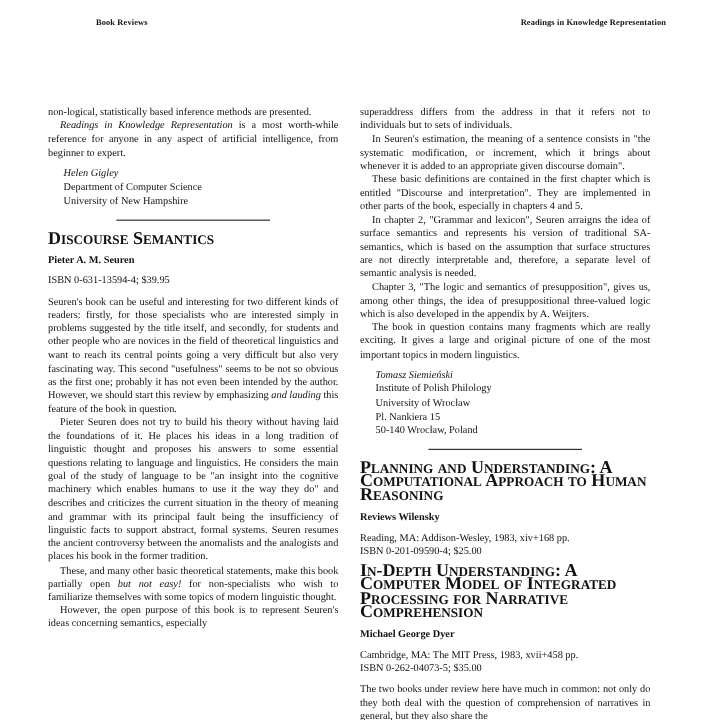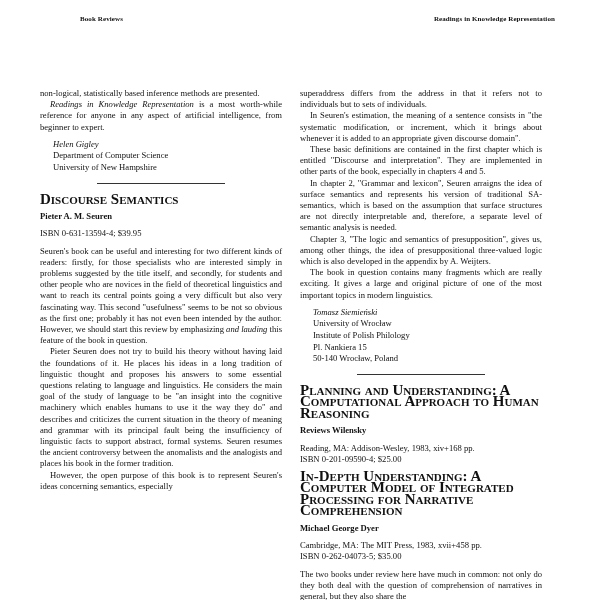--- a/index.html
+++ b/index.html
@@ -38,35 +38,36 @@
     <div>University of New Hampshire</div>
   </div>
   <div class="rule"></div>
   <div class="title">Discourse Semantics</div>
   <div class="author">Pieter A. M. Seuren</div>
   <div class="pub">
     <div>ISBN 0-631-13594-4; $39.95</div>
   </div>
   <p><span>Seuren's book can be useful and interesting for two different kinds of readers: firstly, for those specialists who are interested simply in problems suggested by the title itself, and secondly, for students and other people who are novices in the field of theoretical linguistics and want to reach its central points going a very difficult but also very fascinating way. This second "usefulness" seems to be not so obvious as the first one; probably it has not even been intended by the author. However, we should start this review by emphasizing </span><em>and lauding</em><span> this feature of the book in question.</span></p>
   <p class="indent">Pieter Seuren does not try to build his theory without having laid the foundations of it. He places his ideas in a long tradition of linguistic thought and proposes his answers to some essential questions relating to language and linguistics. He considers the main goal of the study of language to be "an insight into the cognitive machinery which enables humans to use it the way they do" and describes and criticizes the current situation in the theory of meaning and grammar with its principal fault being the insufficiency of linguistic facts to support abstract, formal systems. Seuren resumes the ancient controversy between the anomalists and the analogists and places his book in the former tradition.</p>
+  <p class="indent"><span>These, and many other basic theoretical statements, make this book partially open </span><em>but not easy!</em><span> for non-specialists who wish to familiarize themselves with some topics of modern linguistic thought.</span></p>
   <p class="indent">However, the open purpose of this book is to represent Seuren's ideas concerning semantics, especially</p>
 </div>
 
 <div class="col col-right">
   <p>superaddress differs from the address in that it refers not to individuals but to sets of individuals.</p>
   <p class="indent">In Seuren's estimation, the meaning of a sentence consists in "the systematic modification, or increment, which it brings about whenever it is added to an appropriate given discourse domain".</p>
   <p class="indent">These basic definitions are contained in the first chapter which is entitled "Discourse and interpretation". They are implemented in other parts of the book, especially in chapters 4 and 5.</p>
   <p class="indent">In chapter 2, "Grammar and lexicon", Seuren arraigns the idea of surface semantics and represents his version of traditional SA-semantics, which is based on the assumption that surface structures are not directly interpretable and, therefore, a separate level of semantic analysis is needed.</p>
   <p class="indent">Chapter 3, "The logic and semantics of presupposition", gives us, among other things, the idea of presuppositional three-valued logic which is also developed in the appendix by A. Weijters.</p>
   <p class="indent">The book in question contains many fragments which are really exciting. It gives a large and original picture of one of the most important topics in modern linguistics.</p>
   <div class="gap"></div>
   <div class="sig">
     <div class="name">Tomasz Siemieński</div>
+    <div>Institute of Polish Philology</div>
     <div>University of Wrocław</div>
-    <div>Institute of Polish Philology</div>
     <div>Pl. Nankiera 15</div>
     <div>50-140 Wrocław, Poland</div>
   </div>
   <div class="rule"></div>
   <div class="title">Planning and Understanding: A Computational Approach to Human Reasoning</div>
   <div class="author">Reviews Wilensky</div>
   <div class="pub">
     <div>Reading, MA: Addison-Wesley, 1983, xiv+168 pp.</div>
     <div>ISBN 0-201-09590-4; $25.00</div>
   </div>

